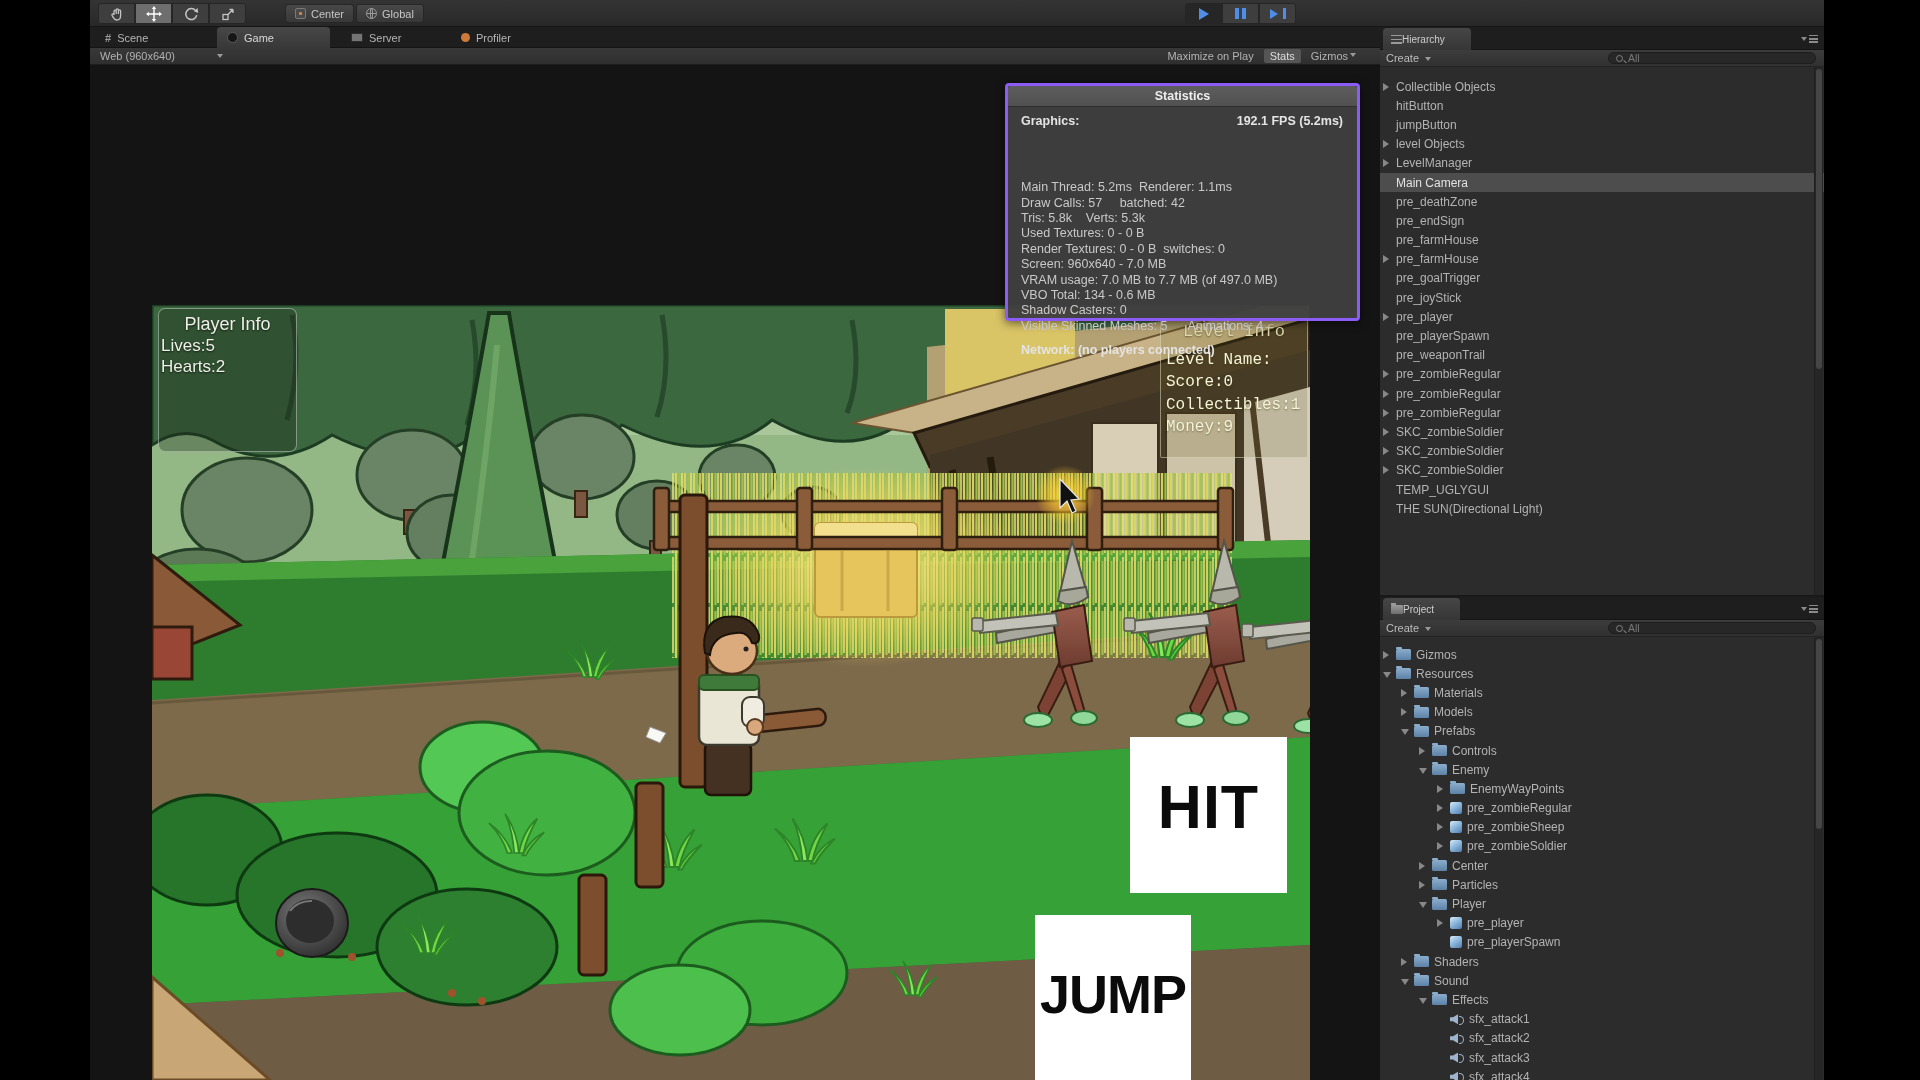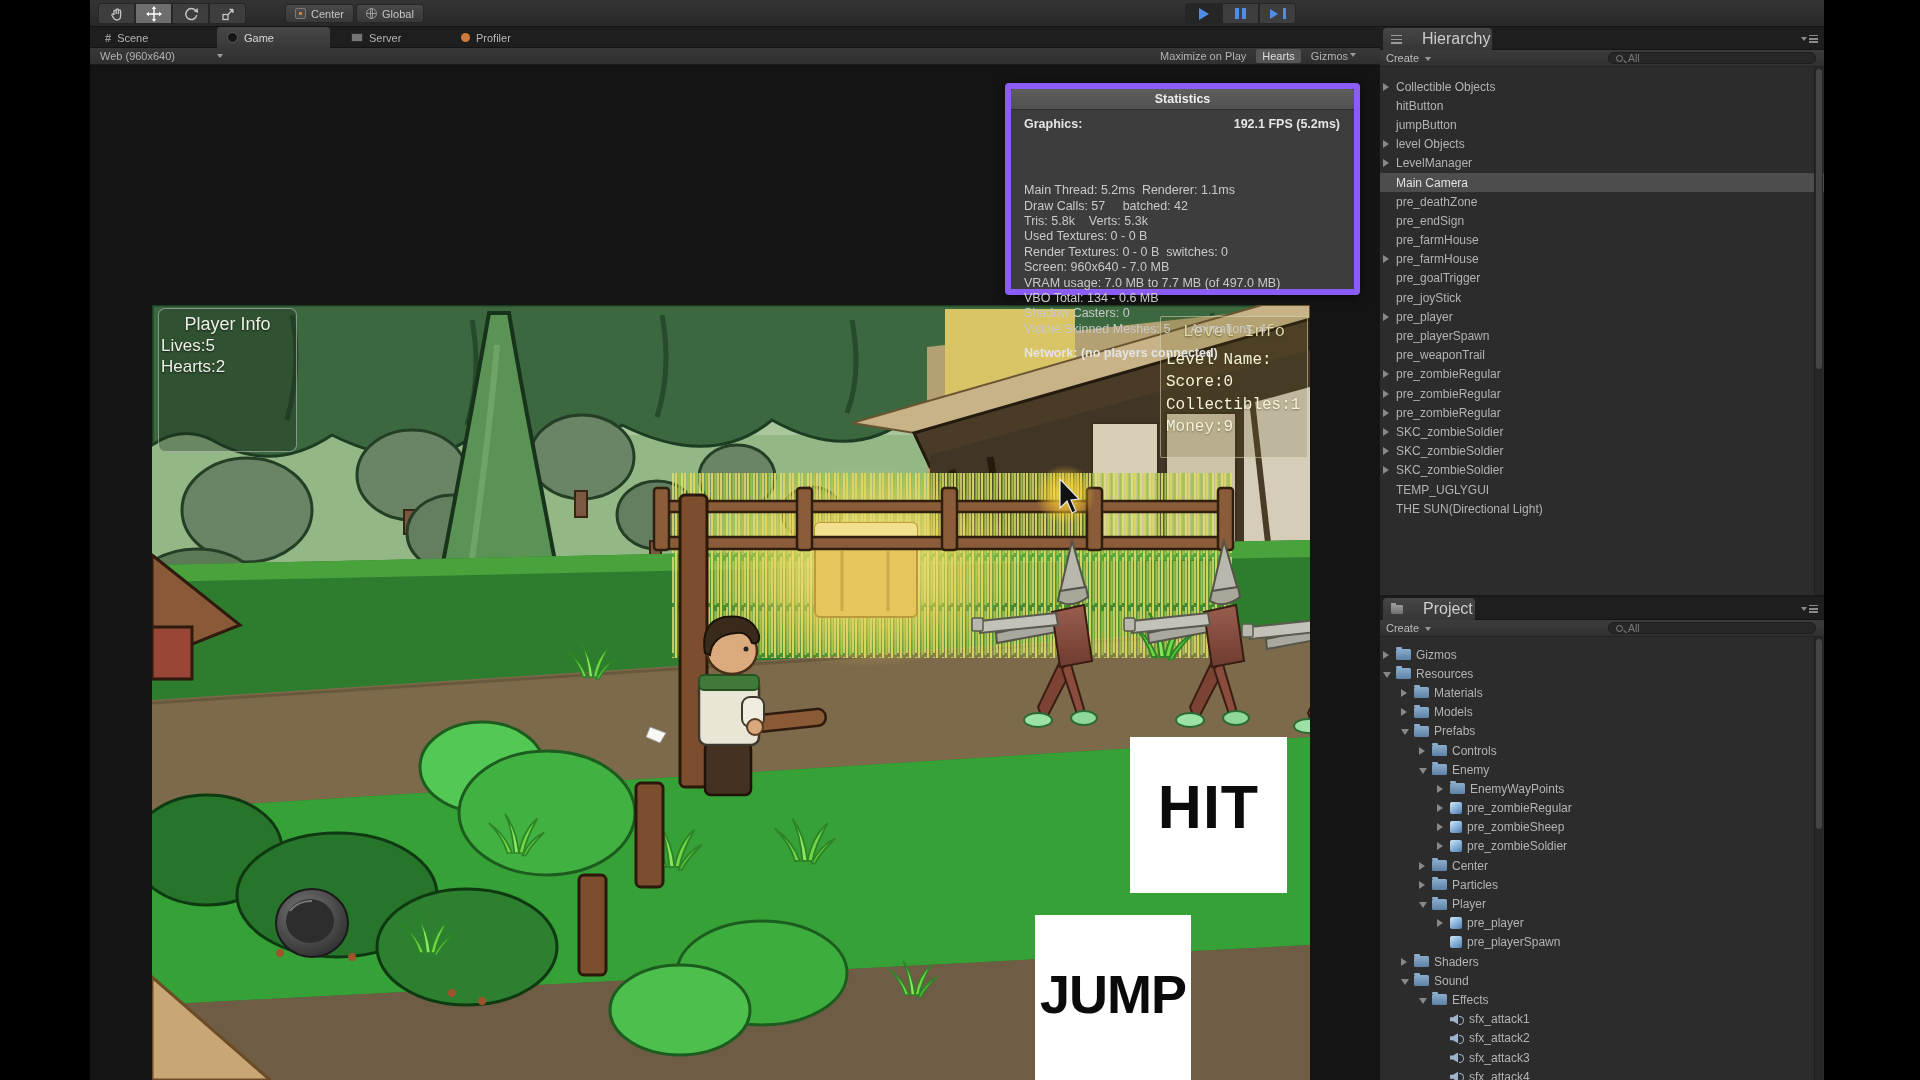--- a/index.html
+++ b/index.html
@@ -68,38 +68,38 @@
   .hud-level-info { position:absolute; left:1008px; top:11px; width:148px; height:142px;
     background:rgba(95,88,25,.18); border:1px solid rgba(228,228,200,.5); border-radius:2px; color:#f5f3da;font-family:Liberation Mono, monospace; }
   .hud-level-info .t { text-align:center; font-size:17px; margin-top:5px; color:#dbd6ad; text-shadow:0 1px 2px rgba(60,55,10,.6); }
   .hud-level-info .lv { font-size:16px; line-height:22.4px; margin:8px 0 0 5px; text-shadow:0 1px 2px rgba(60,55,10,.5); }
   .hud-hit { position:absolute; left:978px; top:432px; width:157px; height:156px; background:#fff;
     color:#0b0b0b; font-weight:bold; font-size:61px; line-height:61px; text-align:center; padding-top:40px; letter-spacing:1px; }
   .hud-jump { position:absolute; left:883px; top:610px; width:156px; height:165px; background:#fff;
     color:#0b0b0b; font-weight:bold; font-size:54px; line-height:54px; text-align:center; padding-top:52px; letter-spacing:-1px; }
 
   
-  #stats-panel { position:absolute; left:915px; top:18px; width:355px; height:212px;
-    background:rgba(63,63,63,.97); border:6px solid #8b5cf6; border-radius:4px;
+  #stats-panel { position:absolute; left:915px; top:18px; width:355px; height:238px;
+    background:rgba(63,63,63,.97); border:3px solid #8b5cf6; border-radius:4px;
     box-shadow:0 2px 10px rgba(0,0,0,.55); color:#c9c9c9; font-size:12.5px; }
   .stats-title { height:21px; line-height:21px; text-align:center; font-weight:bold; font-size:12.5px;
     color:#ededed; background:linear-gradient(#5d5d5d,#515151); border-bottom:1px solid #2e2e2e; border-radius:3px 3px 0 0; }
   .stats-graphics { display:flex; justify-content:space-between; padding:7px 14px 0 13px; font-weight:bold; color:#e4e4e4; }
   .stats-lines { padding:6px 16px 0 13px; line-height:15.4px; white-space:pre; }
   .stats-network { padding:9px 0 0 13px; font-weight:bold; color:#e4e4e4; }
 
   
   #right-panels { position:absolute; left:1290px; top:27px; width:444px; height:1053px; background:#191919; }
   .panel { position:absolute; left:0; right:0; }
   #hierarchy-panel { top:0; height:568px; }
   #project-panel { top:570px; height:483px; }
   .panel-header { position:relative; height:23px; background:#1e1e1e; border-bottom:1px solid #151515; }
-  .panel-tab { position:absolute; left:3px; top:1px; height:22px; display:flex; align-items:center; gap:20px;
-    padding:0 2px 0 8px; background:linear-gradient(#464646,#363636); border-radius:4px 4px 0 0;
-    color:#cdcdcd; font-size:16px; }
+  .panel-tab { position:absolute; left:3px; top:1px; height:22px; display:flex; align-items:center; gap:0;
+    padding:0 26px 0 8px; background:linear-gradient(#464646,#363636); border-radius:4px 4px 0 0;
+    color:#cdcdcd; font-size:10px; }
   .icon-hlist { width:11px; height:9px; background:repeating-linear-gradient(#9a9a9a 0 1.5px, transparent 1.5px 3.6px); }
   .icon-pfolder { width:12px; height:9px; background:linear-gradient(#9a9a9a,#6e6e6e); border-radius:1px; position:relative; }
   .icon-pfolder::before { content:""; position:absolute; top:-2px; left:0; width:5px; height:2px; background:#9a9a9a; }
   .panel-menu { position:absolute; right:6px; top:8px; display:flex; gap:2px; }
   .panel-menu i { width:0; height:0; border:3.5px solid transparent; border-top:4.5px solid #8a8a8a; margin-top:2px; }
   .panel-menu b { width:9px; height:8px; background:repeating-linear-gradient(#8a8a8a 0 1.4px, transparent 1.4px 3.2px); }
   .panel-toolbar { height:17px; background:linear-gradient(#3c3c3c,#303030); border-bottom:1px solid #232323;
     display:flex; align-items:center; padding:0 8px 0 6px; font-size:11px; color:#bdbdbd; }
   .create-btn { display:flex; align-items:center; gap:4px; }
   .create-btn .mini-caret { margin-top:4px; }
@@ -214,21 +214,21 @@
         <span class="icon-profiler"></span>
         <span>Profiler</span>
       </div>
     </div>
 
     <div id="game-toolbar">
       <span>Web (960x640)</span>
       <span class="mini-caret" style="margin-left:42px"></span>
       <span class="gtb-right">
         <span>Maximize on Play</span>
-        <span class="stats-chip">Hearts</span>
+        <span class="stats-chip">Stats</span>
         <span style="display:flex">
           <span>Gizmos</span>
           <span class="mini-caret"></span>
         </span>
       </span>
     </div>
 
     <div id="game-area">
 
       <div id="game-render">

